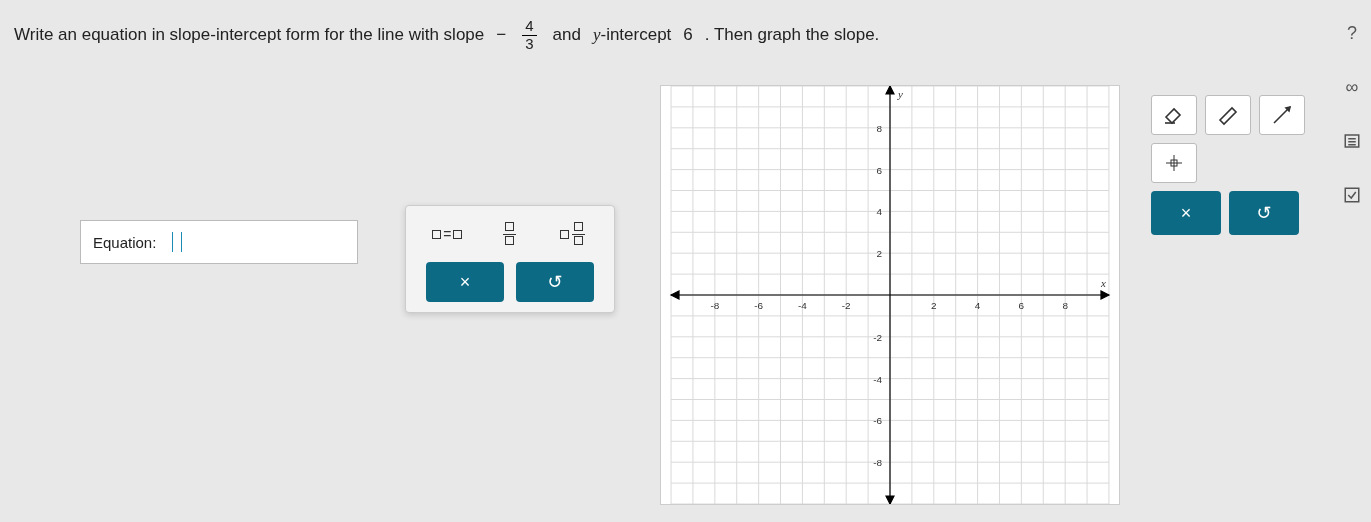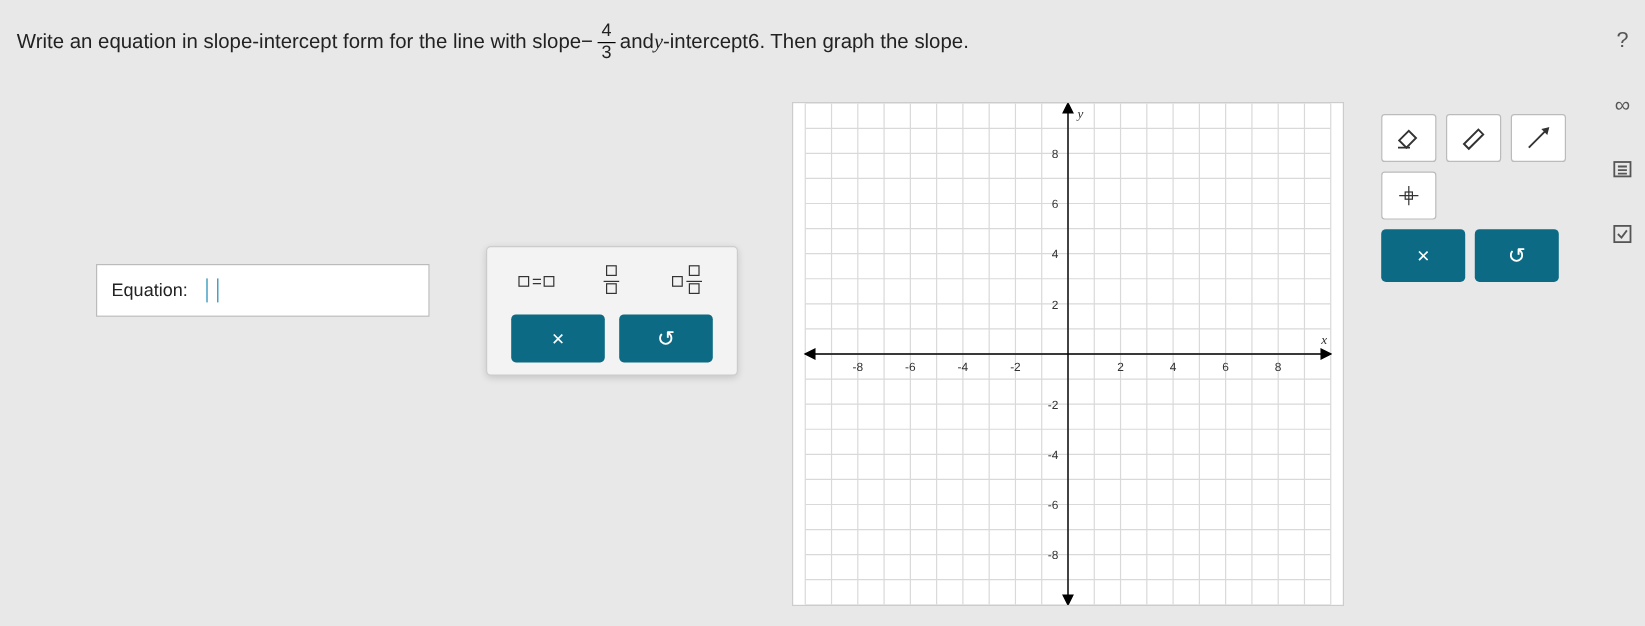--- a/index.html
+++ b/index.html
@@ -12,21 +12,21 @@
     overflow: hidden;
     color: #222;
   }
   .question {
     position: absolute;
     top: 18px;
     left: 14px;
     font-size: 17px;
     display: flex;
     align-items: center;
-    gap: 0;
+    gap: 12px;
   }
   .frac {
     display: inline-flex;
     flex-direction: column;
     align-items: center;
     font-size: 15px;
     line-height: 1.1;
     margin: 0 4px;
     vertical-align: middle;
   }

